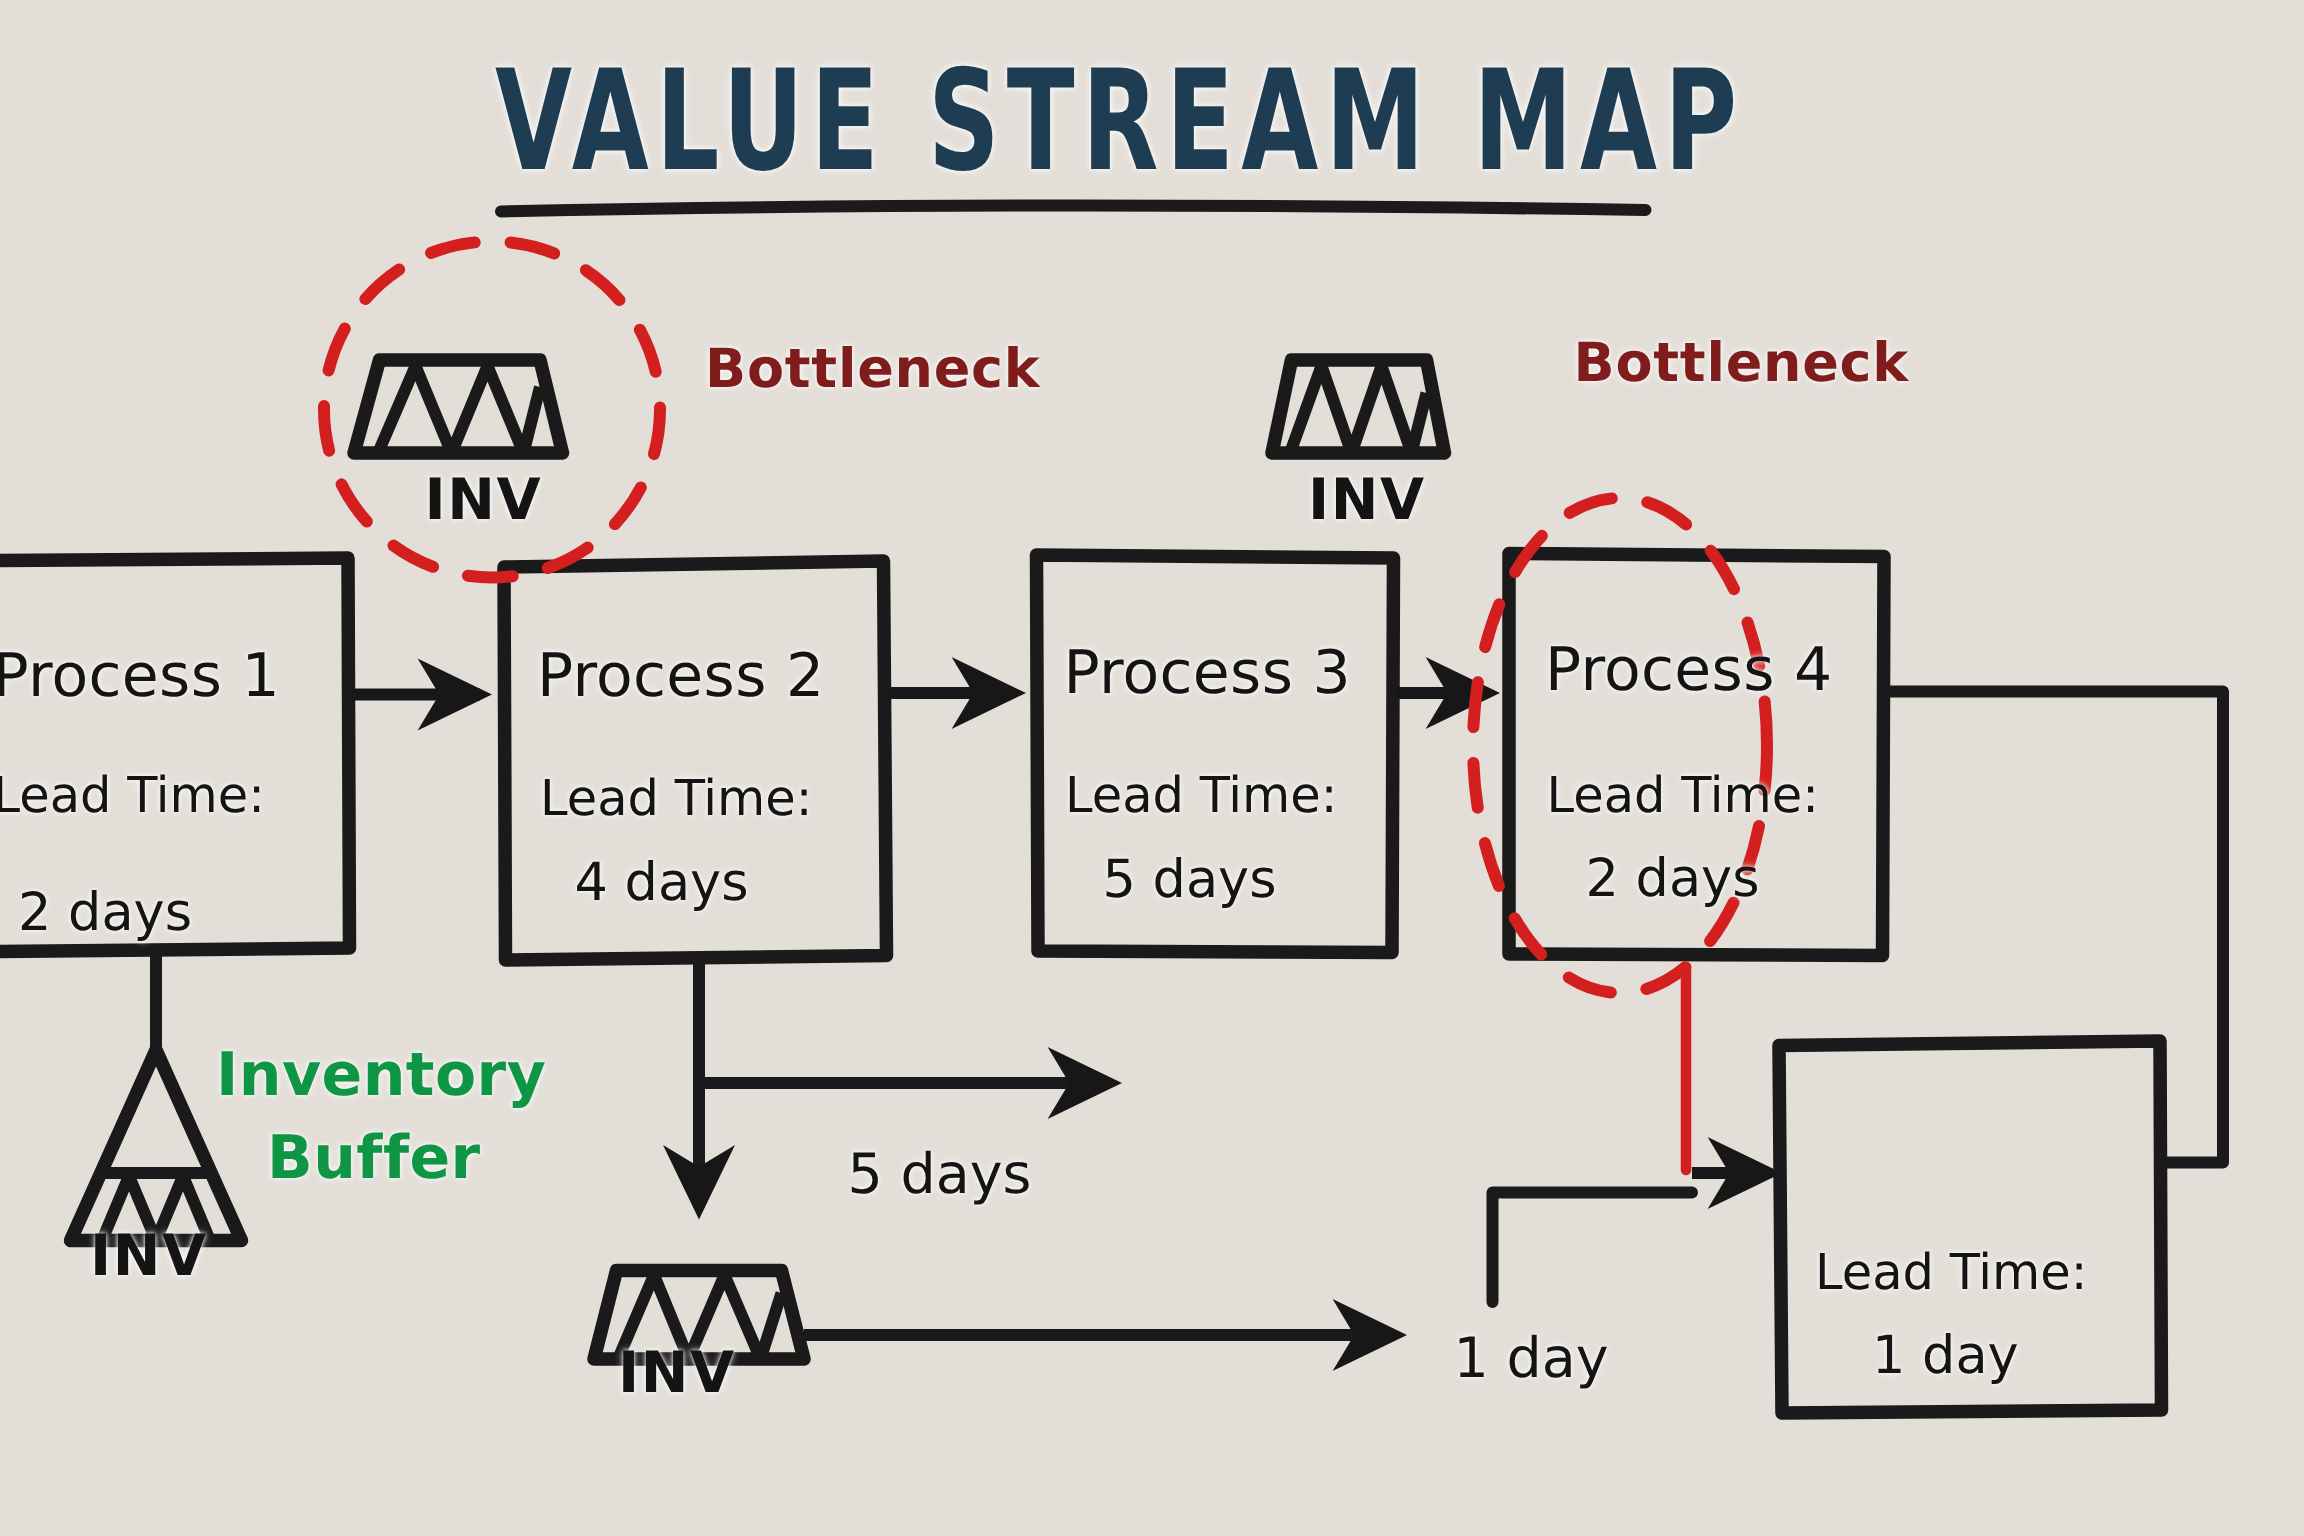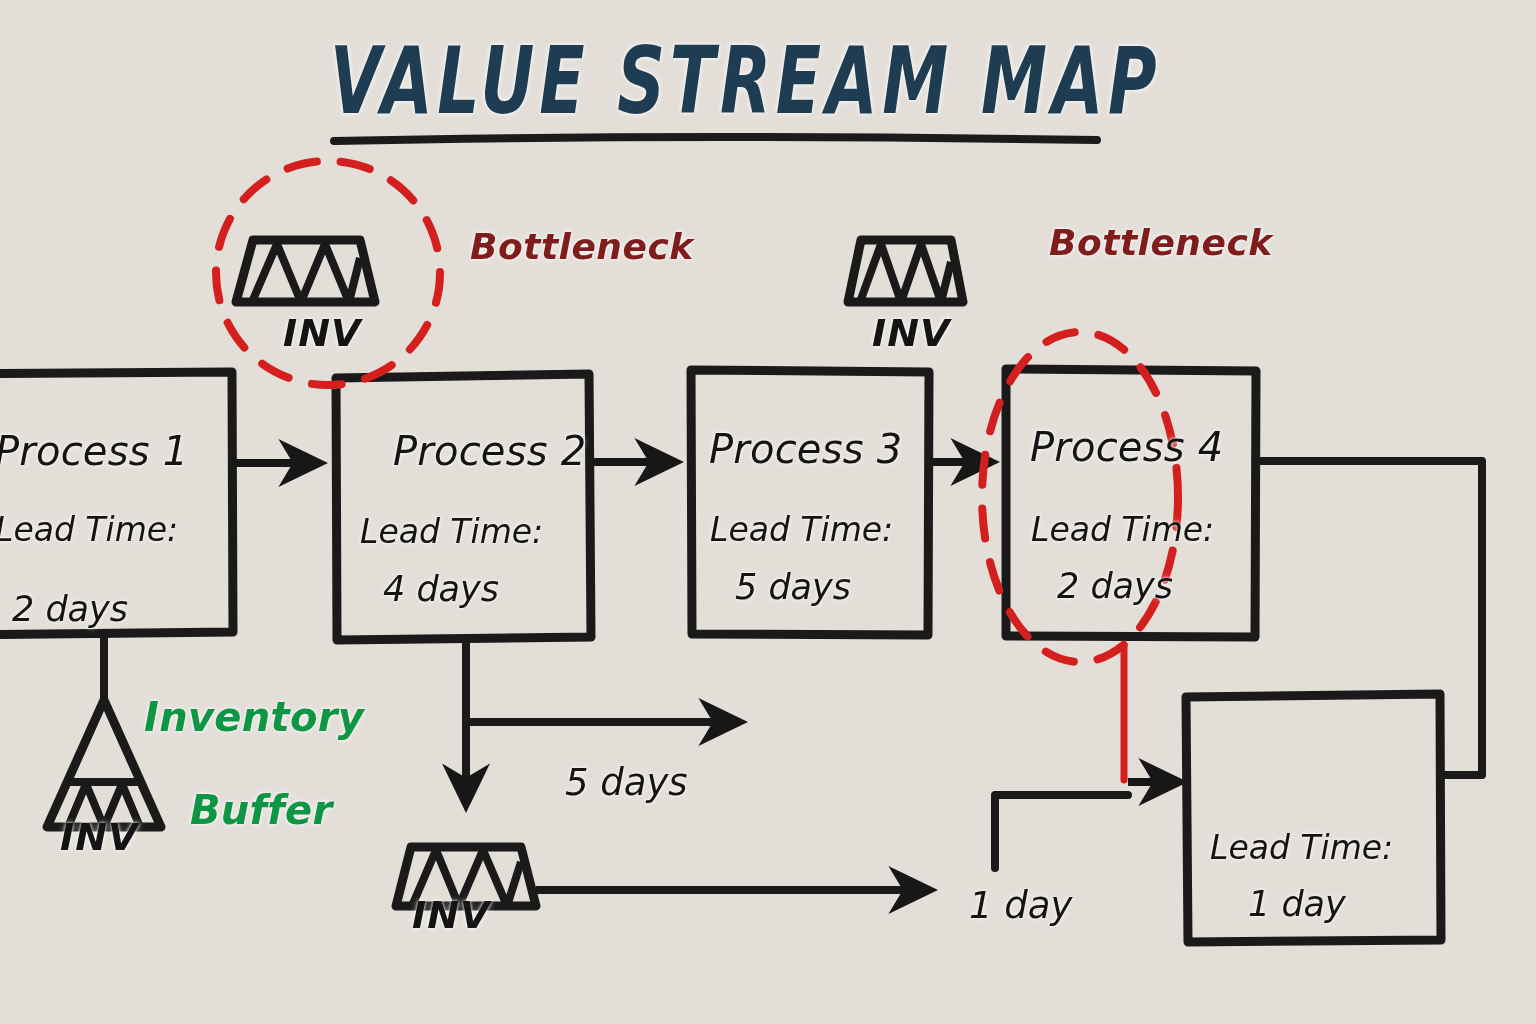--- a/index.html
+++ b/index.html
@@ -7,21 +7,20 @@
     padding: 0;
     background: #e3ded8;
   }
   #board {
     position: relative;
     width: 1536px;
     height: 1024px;
     background: #e3ded8;
     overflow: hidden;
     font-family: "DejaVu Sans", sans-serif;
-    font-style: italic;
   }
   #vsm-svg {
     position: absolute;
     top: 0; left: 0;
     width: 1536px;
     height: 1024px;
   }
   .layer-text {
     position: absolute;
     top: 0; left: 0;
@@ -157,21 +156,21 @@
   </svg>
 
   <div class="layer-text">
 
     <div class="txt title" style="left:330px; top:26px;">VALUE STREAM MAP</div>
 
     <div class="txt proc-name" style="left:-5px; top:428px;">Process 1</div>
     <div class="txt proc-lead" style="left:-5px; top:510px;">Lead Time:</div>
     <div class="txt proc-val" style="left:12px; top:567px;margin-top:22px;">2 days</div>
 
-    <div class="txt proc-name" style="left:358px; top:428px;margin-left:35px;">Process 2</div>
+    <div class="txt proc-name" style="left:358px; top:428px;">Process 2</div>
     <div class="txt proc-lead" style="left:360px; top:512px;">Lead Time:</div>
     <div class="txt proc-val" style="left:383px; top:569px;">4 days</div>
 
     <div class="txt proc-name" style="left:709px; top:426px;">Process 3</div>
     <div class="txt proc-lead" style="left:710px; top:510px;">Lead Time:</div>
     <div class="txt proc-val" style="left:735px; top:567px;">5 days</div>
 
     <div class="txt proc-name" style="left:1030px; top:424px;">Process 4</div>
     <div class="txt proc-lead" style="left:1031px; top:510px;">Lead Time:</div>
     <div class="txt proc-val" style="left:1057px; top:566px;">2 days</div>
@@ -181,19 +180,19 @@
 
     <div class="txt inv-label" style="left:60px; top:815px;">INV</div>
     <div class="txt inv-label" style="left:412px; top:893px;">INV</div>
     <div class="txt inv-label" style="left:283px; top:311px;">INV</div>
     <div class="txt inv-label" style="left:872px; top:311px;">INV</div>
 
     <div class="txt bottleneck" style="left:470px; top:226px;">Bottleneck</div>
     <div class="txt bottleneck" style="left:1049px; top:222px;">Bottleneck</div>
 
     <div class="txt buffer-note" style="left:144px; top:694px;">Inventory</div>
-    <div class="txt buffer-note" style="left:178px; top:787px;margin-left:12px;">Buffer</div>
+    <div class="txt buffer-note" style="left:178px; top:749px;">Buffer</div>
 
     <div class="txt flow-time" style="left:565px; top:761px;">5 days</div>
     <div class="txt flow-time" style="left:969px; top:884px;">1 day</div>
 
   </div>
 </div>
 
 </body></html>

